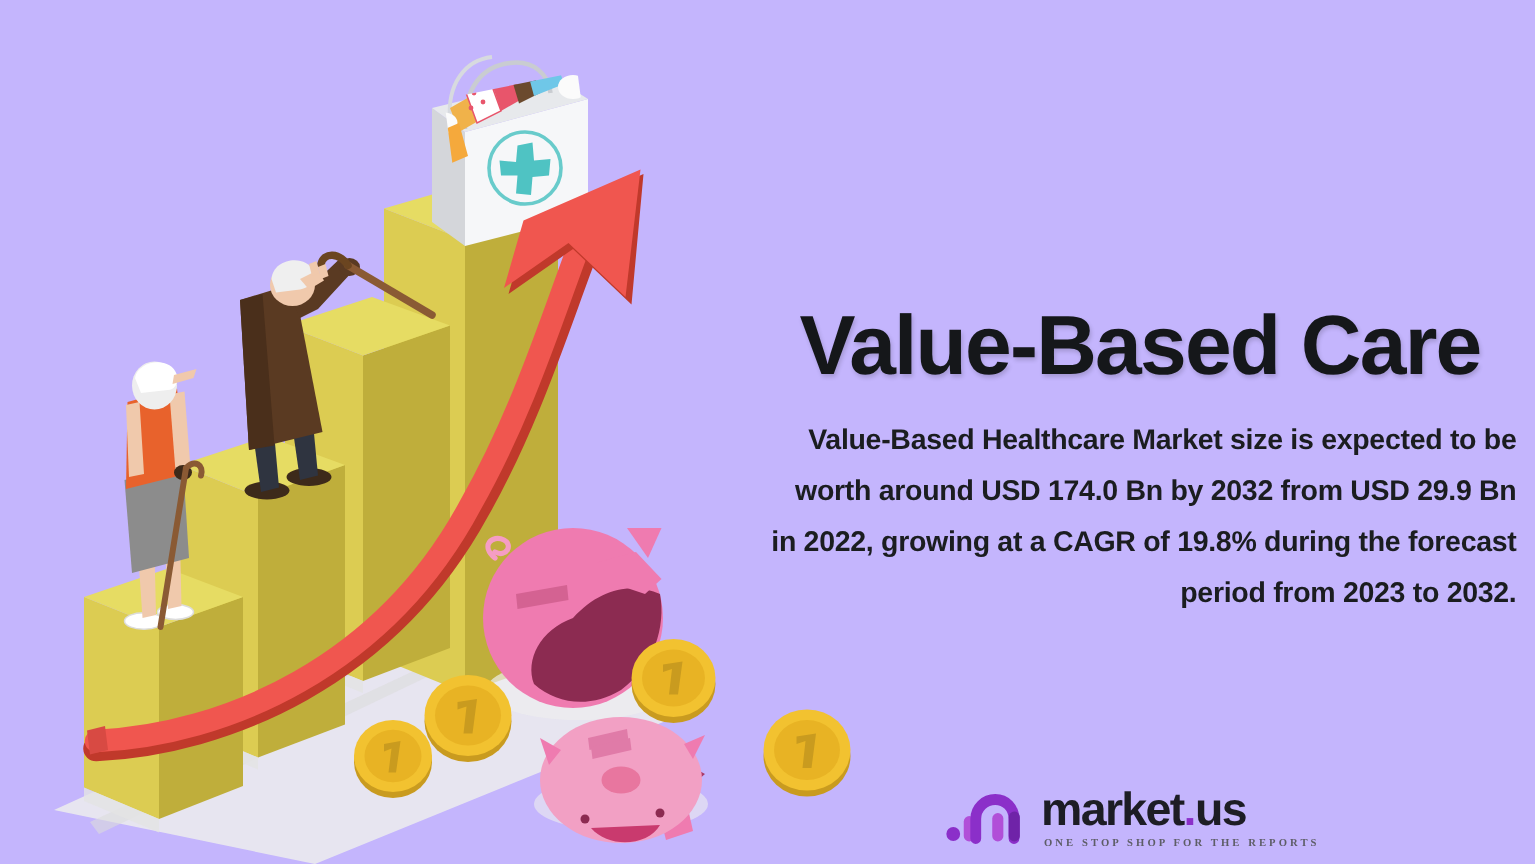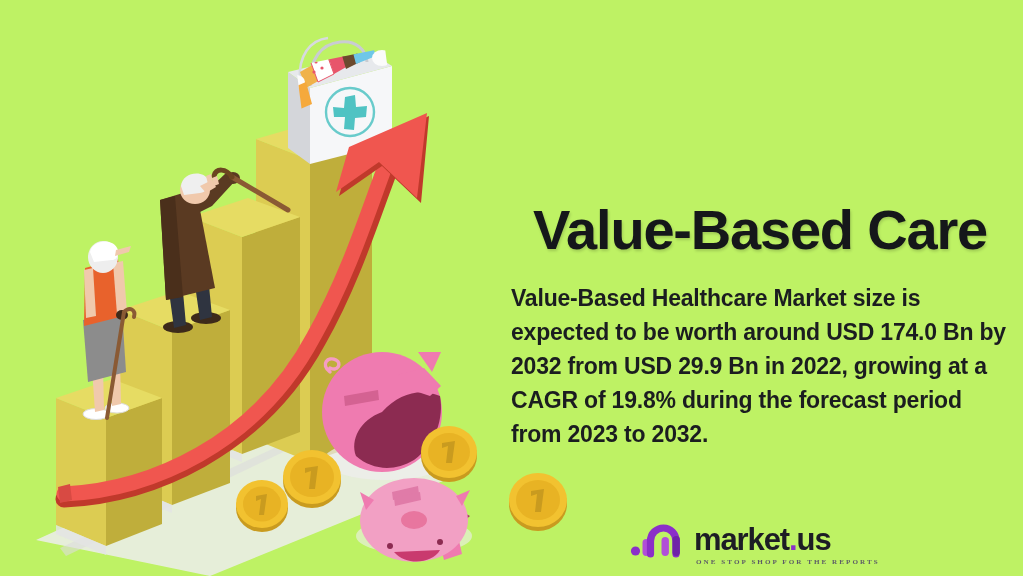--- a/index.html
+++ b/index.html
@@ -8,21 +8,21 @@
     padding: 0;
     background: #ffffff;
   }
   body {
     font-family: "Liberation Sans", sans-serif;
   }
   #infographic {
     position: relative;
     width: 1023px;
     height: 576px;
-    background: #bef264;
+    background: #c4b5fd;
     overflow: hidden;
   }
 
   
   #illustration {
     position: absolute;
     left: 0;
     top: 0;
     width: 500px;
     height: 576px;
@@ -53,35 +53,36 @@
     line-height: 60px;
     letter-spacing: -1.2px;
     color: #15171a;
     text-shadow: 1px 2px 3px rgba(0,0,0,0.16);
   }
   #page-description {
     position: absolute;
     left: 14px;
     top: 258px;
     width: 500px;
-    text-align: left;
+    text-align: right;
     font-family: "Liberation Sans", sans-serif;
     font-weight: bold;
-    font-size: 23px;
+    font-size: 19px;
     line-height: 34px;
     letter-spacing: -0.2px;
     color: #1b1d20;
   }
 
   
   #logo {
     position: absolute;
     left: 630px;
     top: 524px;
     display: flex;
+    align-items: center;
     gap: 12px;
   }
   #logo-mark { flex: 0 0 auto; }
   #logo-text-wrap { display: block; }
   #logo-wordmark {
     font-family: "Liberation Sans", sans-serif;
     font-weight: bold;
     font-size: 31px;
     line-height: 31px;
     letter-spacing: -1.1px;

